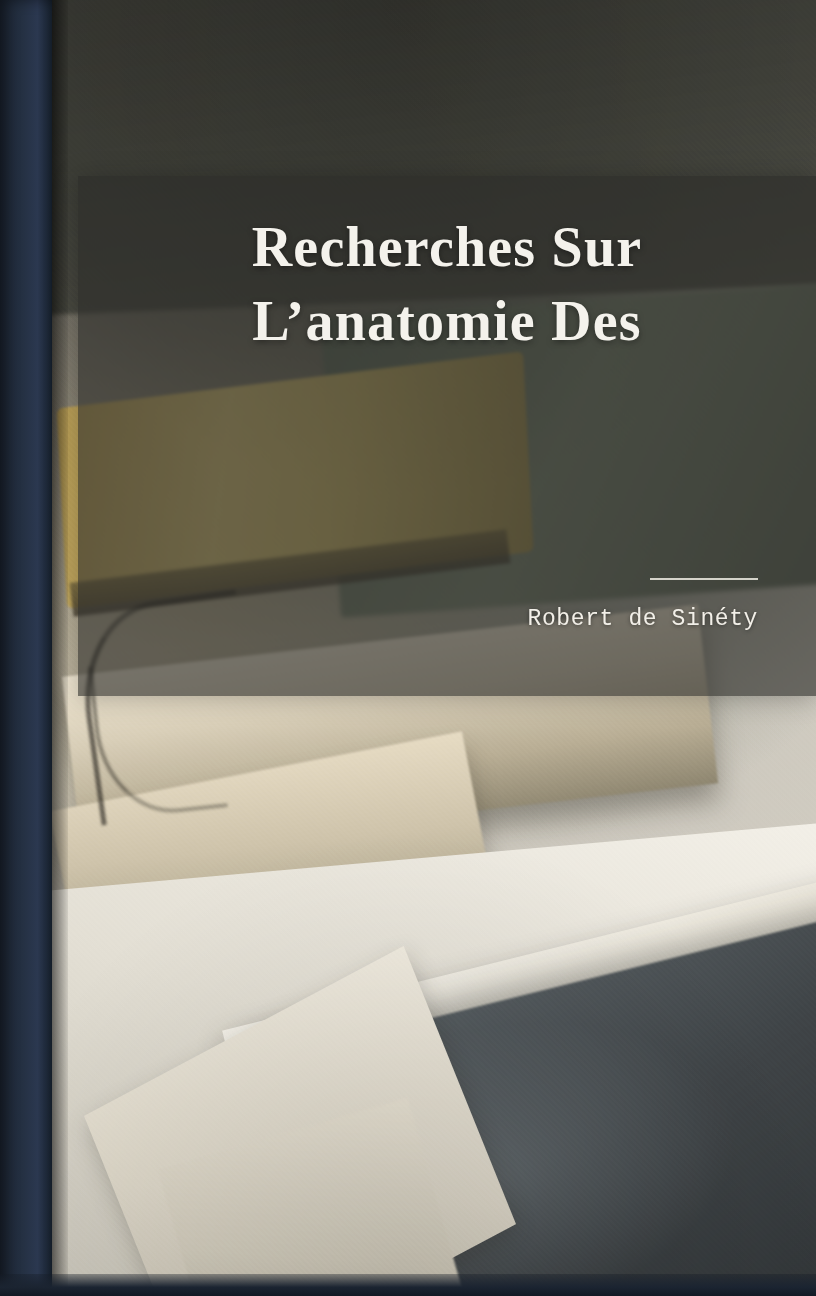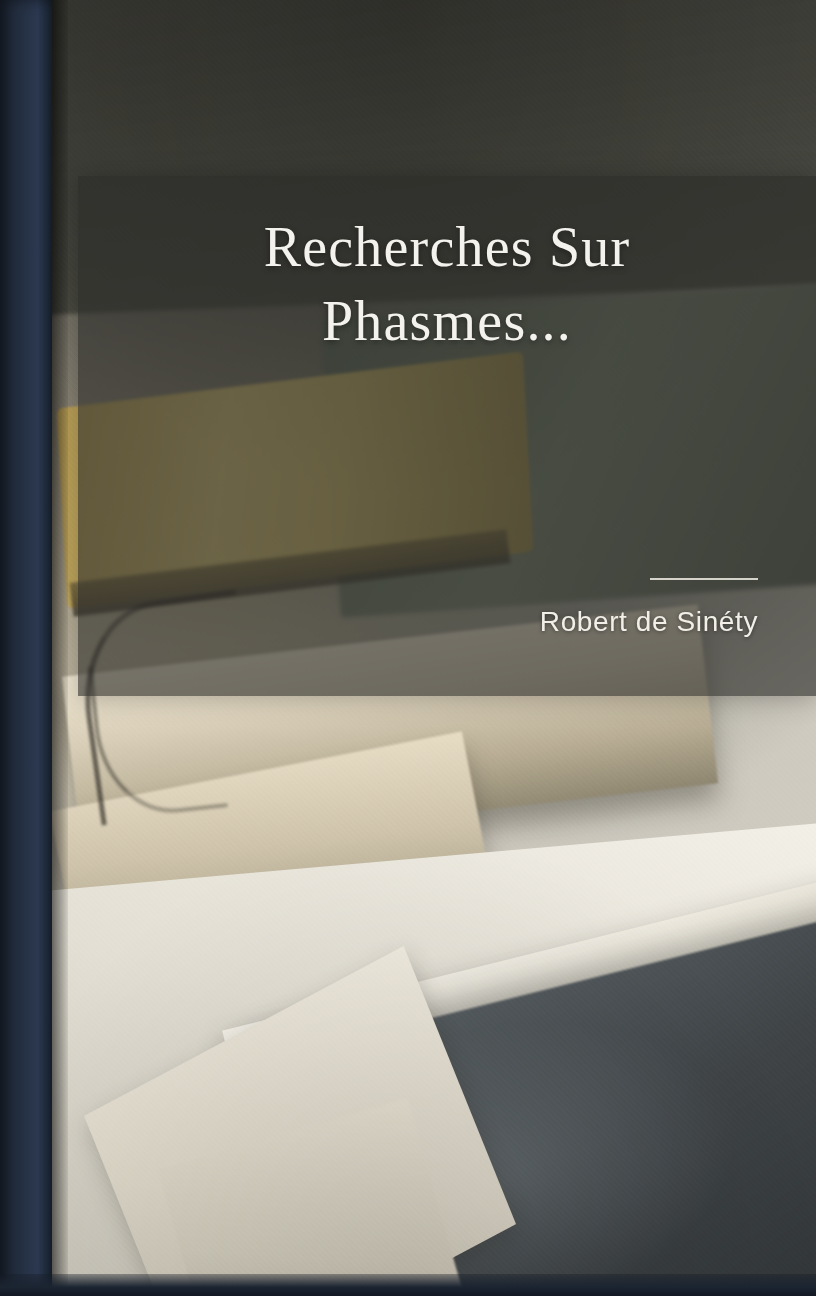--- a/index.html
+++ b/index.html
@@ -235,38 +235,38 @@
     top: 34px;
     text-align: center;
     color: #f4f2ec;
     font-family: "Liberation Serif", serif;
     font-size: 56px;
     line-height: 1.33;
     letter-spacing: 1.2px;
     font-weight: 400;
     text-shadow: 0 2px 6px rgba(0,0,0,0.4);
   }
-  .title .ln { display: block; white-space: nowrap; }
+  .title .ln { display: block; white-space: nowrap; font-weight: bold; }
 
   .rule {
     position: absolute;
     right: 58px;
     top: 402px;
     width: 108px;
     height: 2px;
     background: rgba(238,236,228,0.85);
   }
 
   .author {
     position: absolute;
     right: 58px;
     top: 430px;
     color: #f2efe8;
-    font-family: Liberation Sans, sans-serif;
-    font-size: 28px;
+    font-family: Liberation Mono, monospace;
+    font-size: 23px;
     letter-spacing: 0.6px;
     text-shadow: 0 1px 4px rgba(0,0,0,0.45);
   }
 </style>
 </head>
 <body>
 
 <div class="cover">
 
   <div class="photo">
@@ -287,19 +287,19 @@
     <div class="grain"></div>
   </div>
 
   <div class="spine"></div>
   <div class="spine-edge"></div>
   <div class="cover-bottom-strip"></div>
 
   <div class="title-plate">
     <div class="title">
       <span class="ln">Recherches Sur</span>
-      <span class="ln">Phasmes...</span>
+      <span class="ln">L’anatomie Des</span>
     </div>
     <div class="rule"></div>
     <div class="author">Robert de Sinéty</div>
   </div>
 
 </div>
 
 </body></html>

